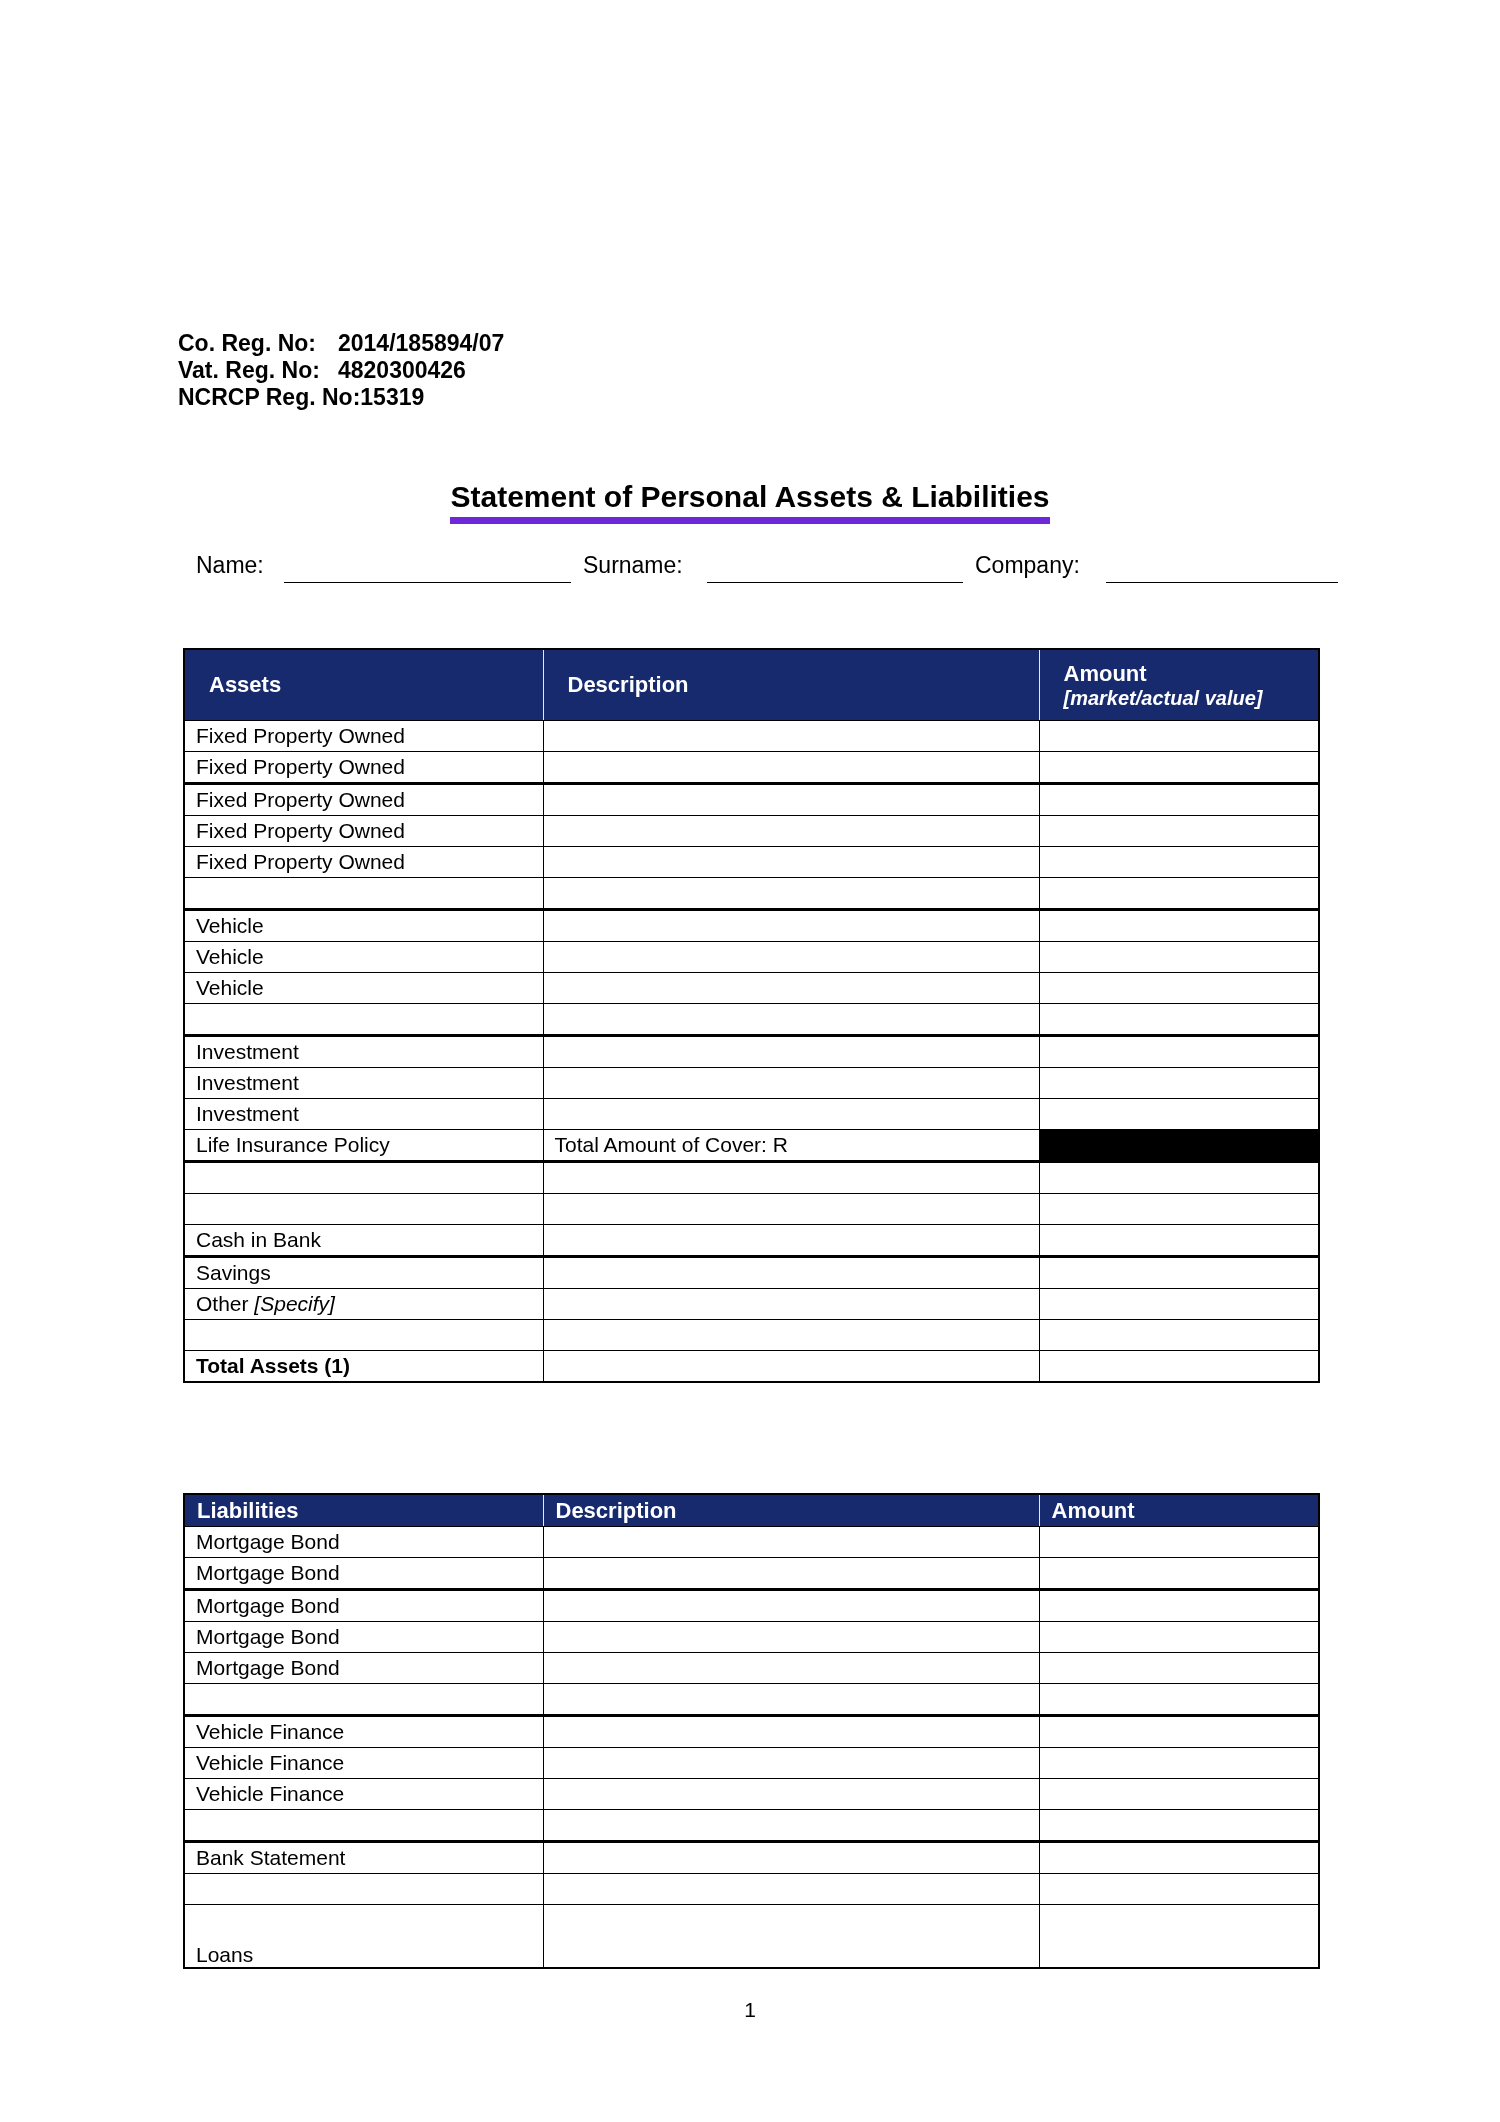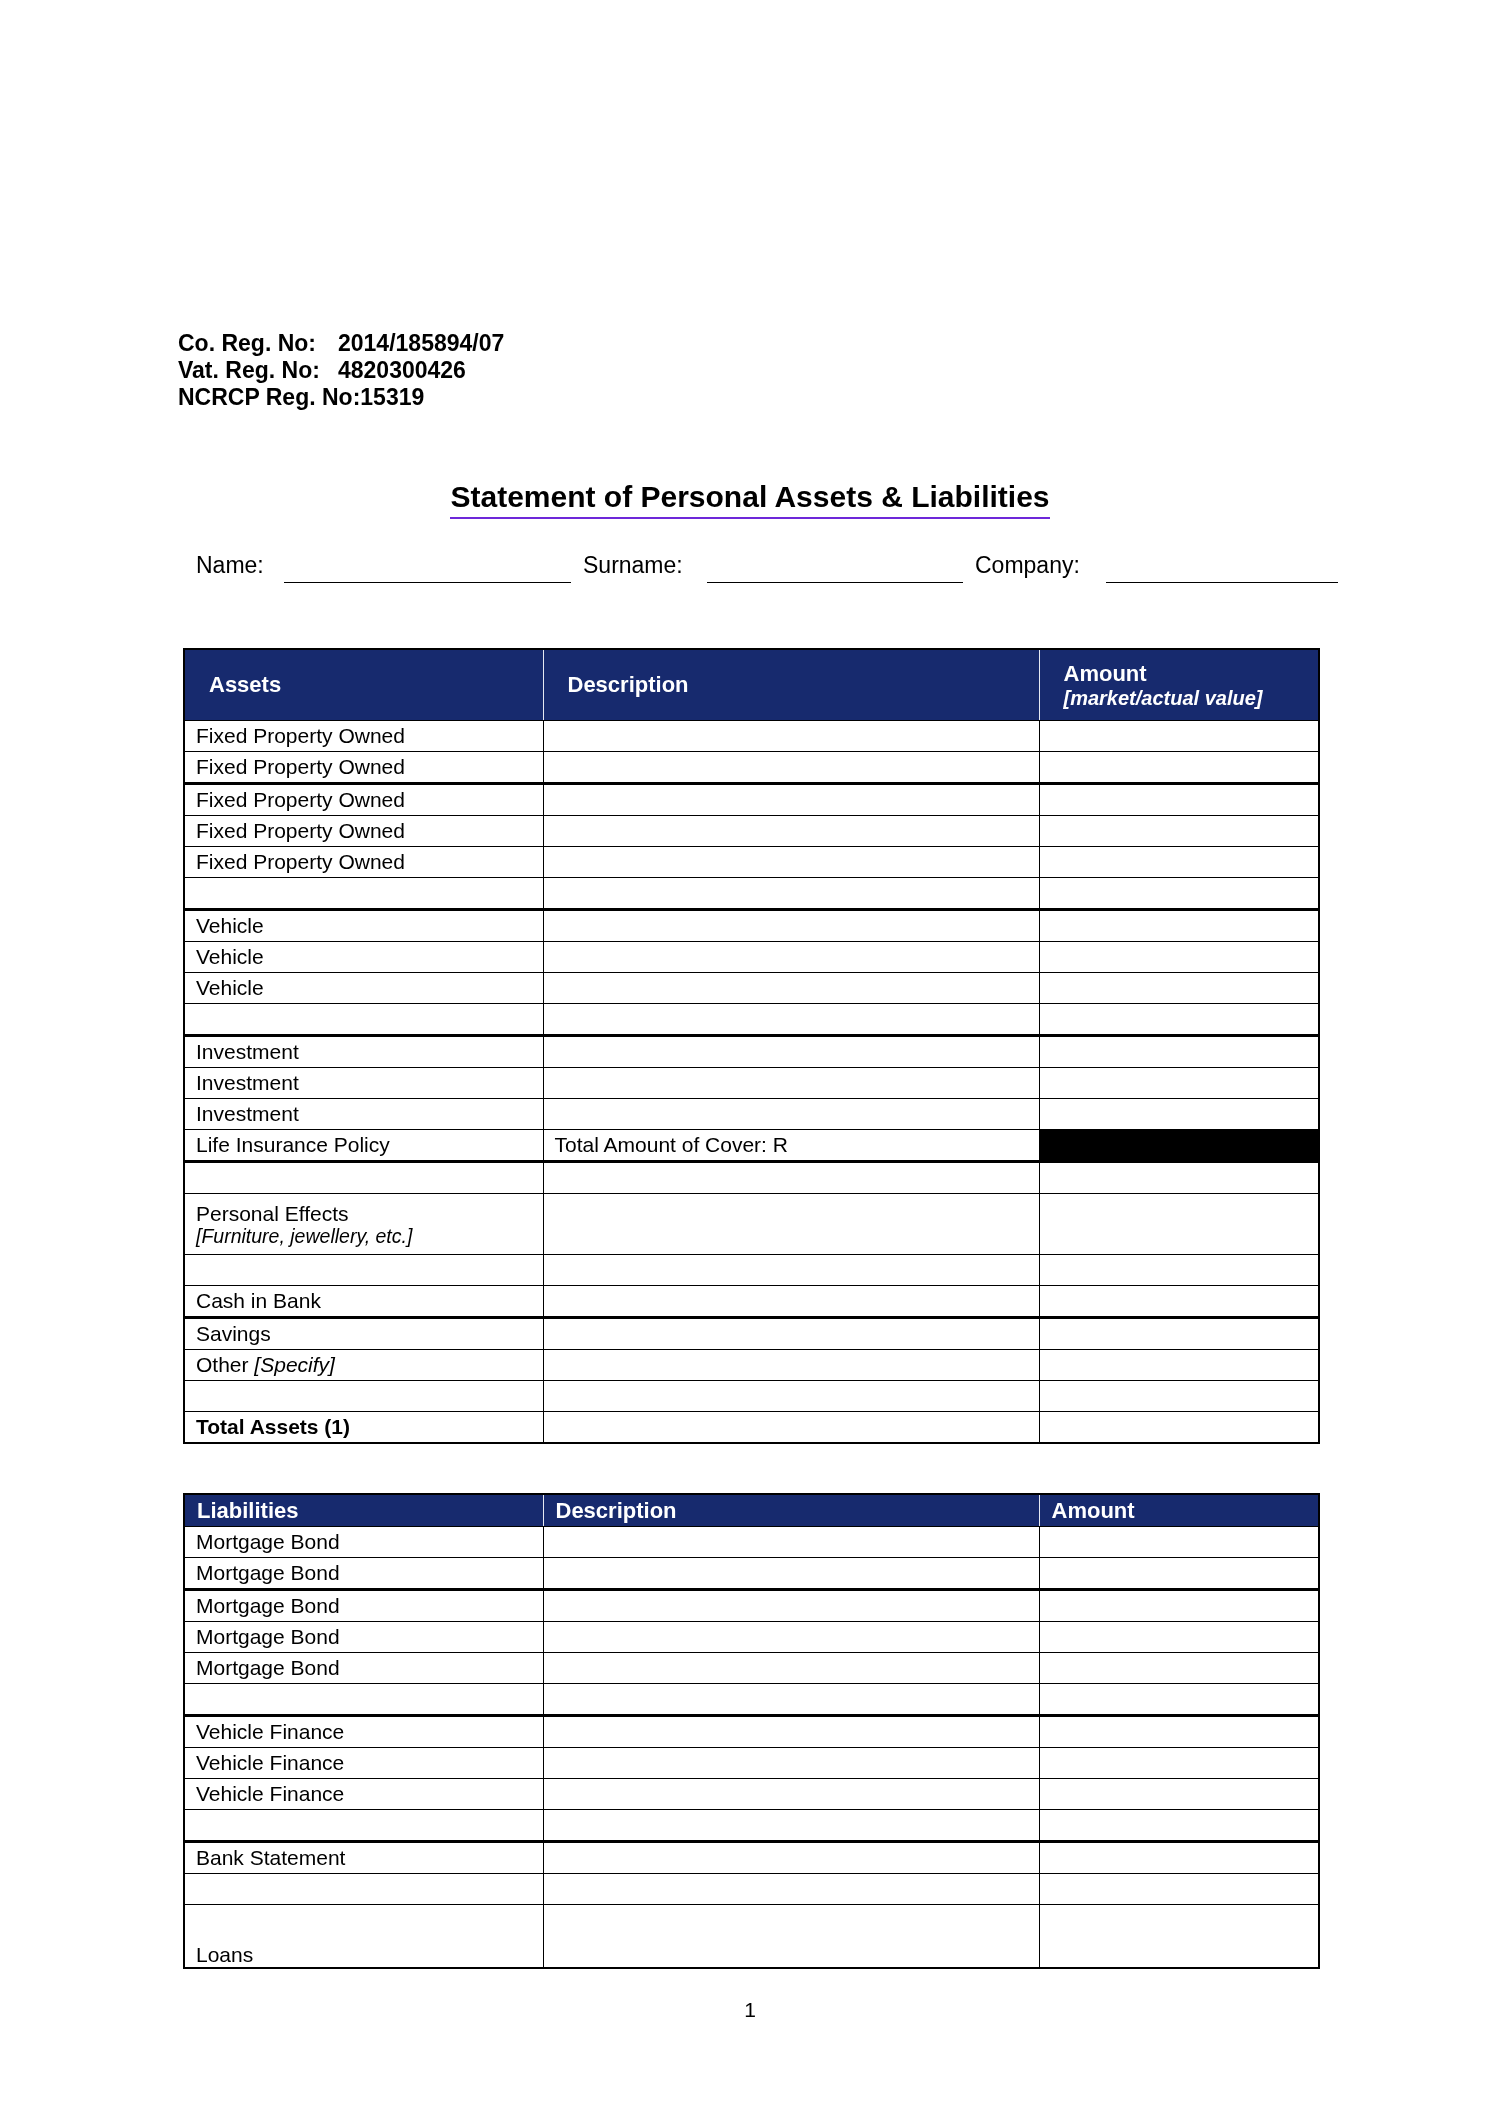--- a/index.html
+++ b/index.html
@@ -10,21 +10,21 @@
   .logo{position:absolute;left:190px;top:96px;width:552px;text-align:center;}
   .logo svg{display:block;margin:0 auto;}
   .wordmark{margin-top:6px;font-size:23px;letter-spacing:6.5px;color:#6f9fc0;white-space:nowrap;}
 
   
   .reg-block{position:absolute;left:178px;top:330px;font-size:23px;font-weight:bold;line-height:27px;}
   .reg-label{display:inline-block;min-width:160px;}
 
   
   .title-wrap{position:absolute;left:0;top:480px;width:1500px;text-align:center;}
-  .doc-title{display:inline-block;font-size:30px;font-weight:bold;border-bottom:2px solid #6d28d9;padding-bottom:3px;}
+  .doc-title{display:inline-block;font-size:30px;font-weight:bold;border-bottom:7px solid #6d28d9;padding-bottom:3px;}
 
   
   .identity-row{position:absolute;left:196px;top:552px;width:1160px;height:44px;font-size:23px;}
   .identity-row .id-label{position:absolute;top:0;}
   .identity-row .id-line{position:absolute;top:30px;border-bottom:1.5px solid #000;height:0;}
   .lbl-name{left:0;} .line-name{left:88px;width:287px;}
   .lbl-surname{left:387px;} .line-surname{left:511px;width:256px;}
   .lbl-company{left:779px;} .line-company{left:910px;width:232px;}
 
   
@@ -169,25 +169,20 @@
         <tr class="thick-bottom">
           <td><span>Life Insurance Policy</span></td>
           <td>Total Amount of Cover: R</td>
           <td class="filled"></td>
         </tr>
         <tr>
           <td><span></span></td>
           <td></td>
           <td></td>
         </tr>
-        <tr class="tall">
-          <td><span>Personal Effects</span><div class="sub2">[Furniture, jewellery, etc.]</div></td>
-          <td></td>
-          <td></td>
-        </tr>
         <tr>
           <td><span></span></td>
           <td></td>
           <td></td>
         </tr>
         <tr class="thick-bottom">
           <td><span>Cash in Bank</span></td>
           <td></td>
           <td></td>
         </tr>

